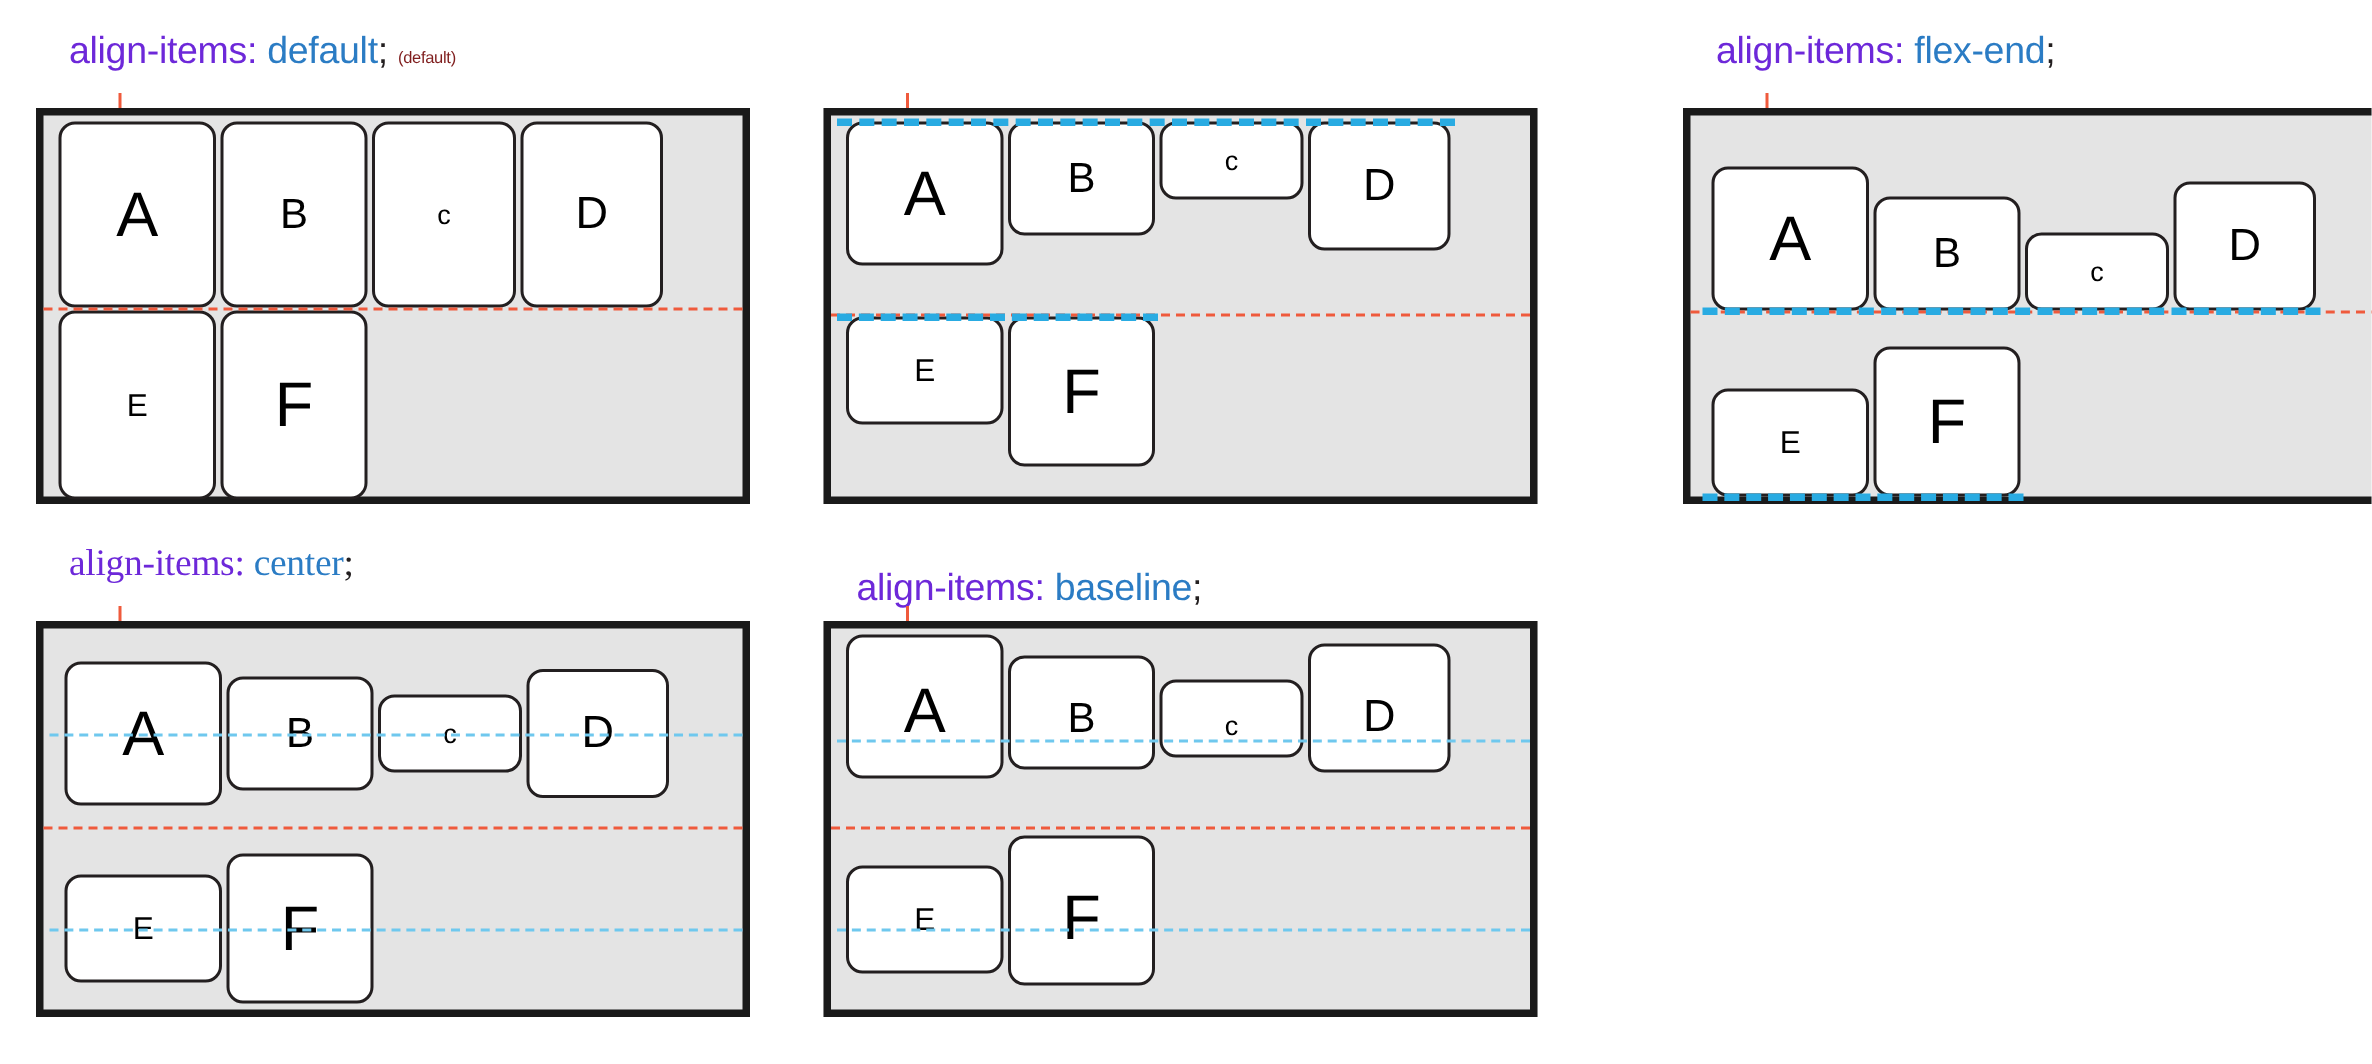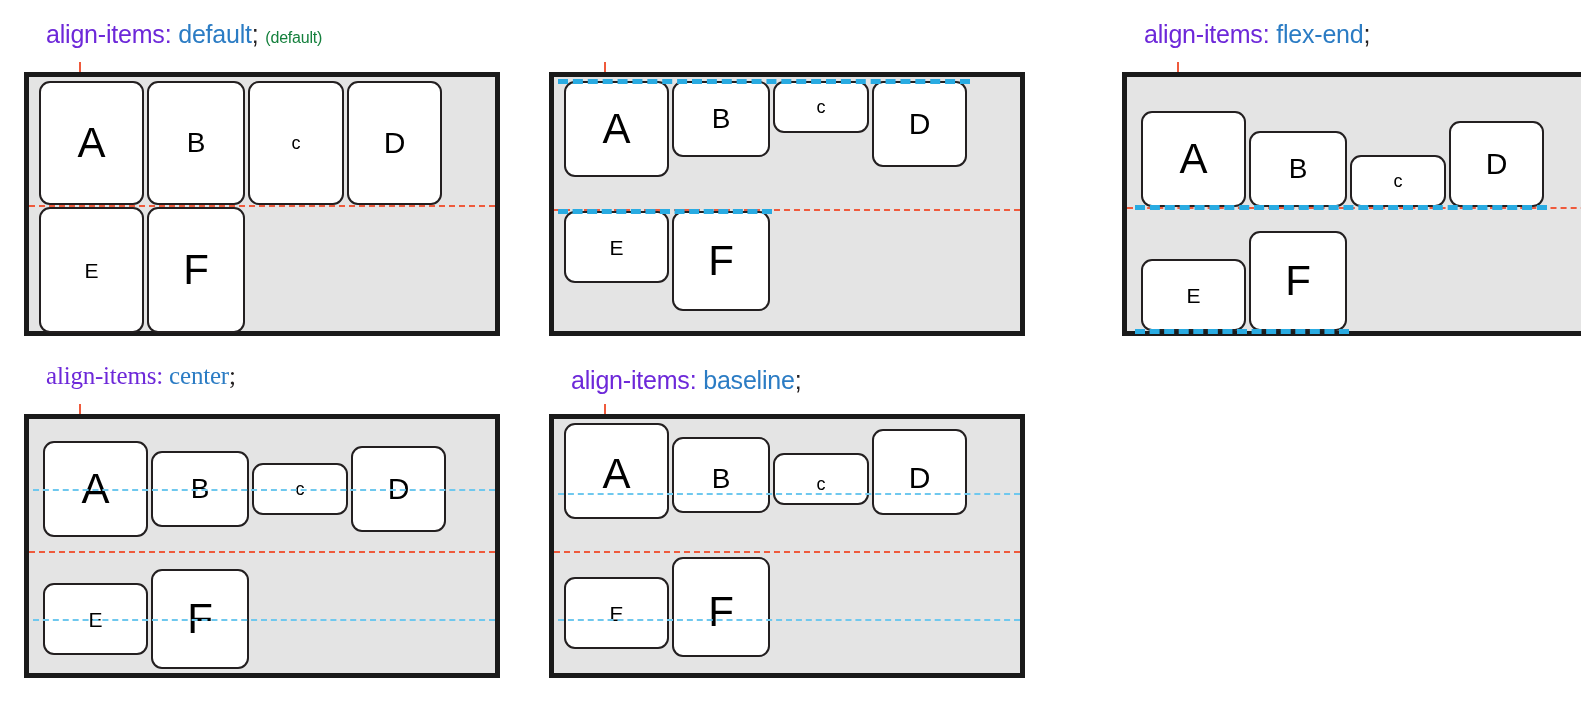--- a/index.html
+++ b/index.html
@@ -25,22 +25,22 @@
     top: 0;
     white-space: nowrap;
     font-size: 25px;
     color: #231f20;
     letter-spacing: -0.2px;
   }
   .caption .prop { color: #6d28d9; }
   .caption .value { color: #2b7cc4; }
   .caption .semi { color: #231f20; }
   .caption .note {
-    color: #15803d;
-    font-size: 16px;
+    color: #7f1d1d;
+    font-size: 11px;
   }
 
   
   .tick {
     position: absolute;
     width: 2px;
     background: #ef5a3c;
   }
 
   .flexbox {
@@ -227,21 +227,21 @@
         <span style="font-size:42px;">F</span>
       </div>
 
     <div class="sep-red" style="top:132px;"></div>
     <div class="guide-blue-thin" style="left:4px; top:70px; width:462px;"></div>
     <div class="guide-blue-thin" style="left:4px; top:200px; width:462px;"></div>
   </div>
 </div>
 
 <div class="panel-group" style="left:549px; top:362px; width:476px; height:320px;">
-  <div class="caption" style="left:22px; top:4px;">
+  <div class="caption" style="left:22px; top:16px;">
     <span class="prop">align-items:</span>
     <span class="value">baseline</span><span class="semi">;</span>
   </div>
   <div class="tick" style="left:55px; top:42px; height:30px;"></div>
 
   <div class="flexbox" style="left:0; top:52px; width:476px; height:264px;">
 
     <div class="item" style="left:10px; top:4px; width:105px; height:96px; align-items:flex-start;">
         <span style="font-size:42px; margin-top:28px;">A</span>
       </div>

